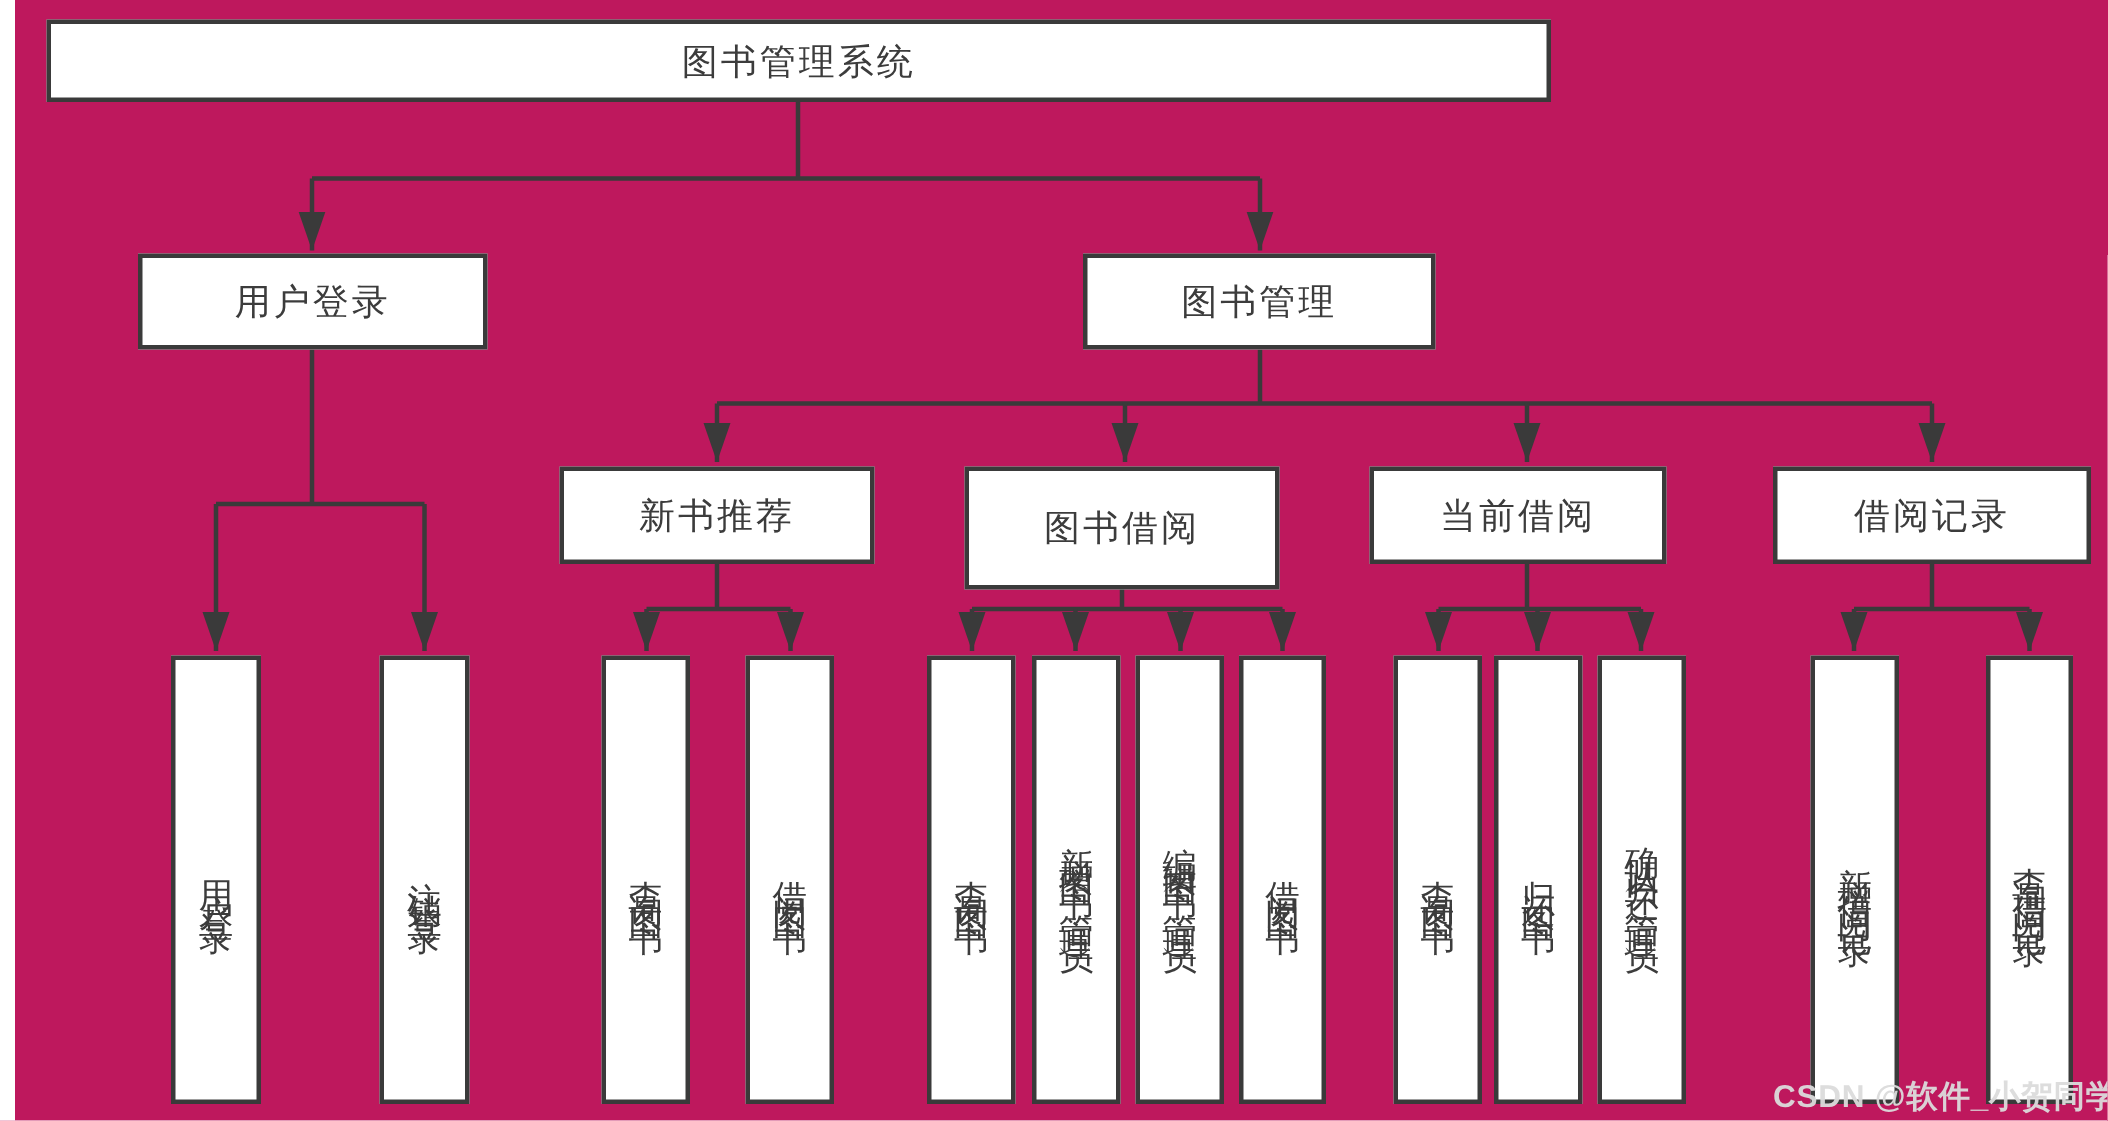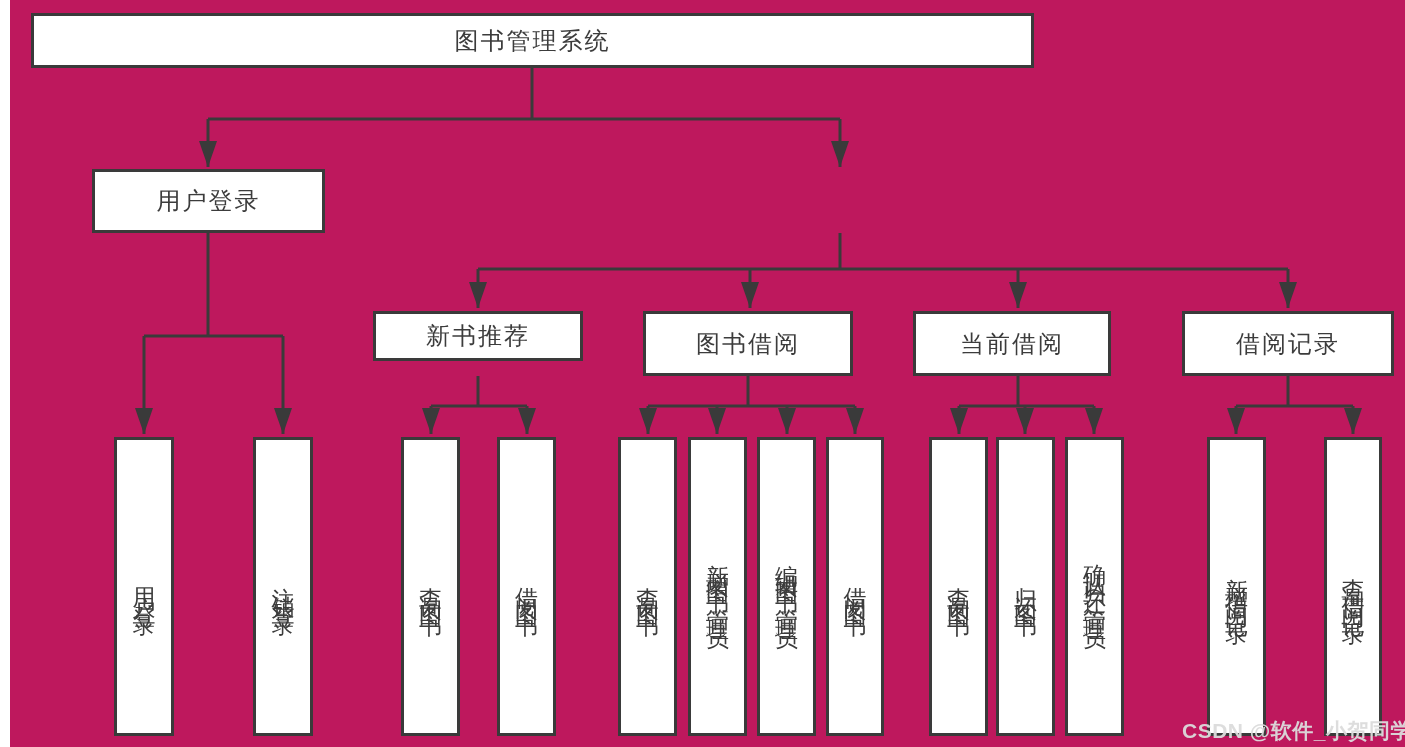--- a/index.html
+++ b/index.html
@@ -102,23 +102,24 @@
 
       <path d="M1278 376 L1278 406 M1226 406 L1343 406"></path>
       <line x1="1226" y1="406" x2="1226" y2="434" marker-end="url(#arrow)"></line>
       <line x1="1343" y1="406" x2="1343" y2="434" marker-end="url(#arrow)"></line>
     </g>
   </svg>
 
   <div class="node" style="left:21px;top:13px;width:1003px;height:55px">图书管理系统</div>
 
   <div class="node" style="left:82px;top:169px;width:233px;height:64px">用户登录</div>
+  <div class="node" style="left:712px;top:169px;width:235px;height:64px">图书管理</div>
 
-  <div class="node" style="left:363px;top:311px;width:210px;height:50px">新书推荐</div>
-  <div class="node" style="left:633px;top:311px;width:210px;height:65px">图书借阅</div>
+  <div class="node" style="left:363px;top:311px;width:210px;height:65px">新书推荐</div>
+  <div class="node" style="left:633px;top:311px;width:210px;height:82px">图书借阅</div>
   <div class="node" style="left:903px;top:311px;width:198px;height:65px">当前借阅</div>
   <div class="node" style="left:1172px;top:311px;width:212px;height:65px">借阅记录</div>
 
   <div class="node leaf" style="left:104px;top:437px;width:60px;height:299px">
     <span class="vtext">用户登录</span>
   </div>
   <div class="node leaf" style="left:243px;top:437px;width:60px;height:299px">
     <span class="vtext">注销登录</span>
   </div>
   <div class="node leaf" style="left:391px;top:437px;width:59px;height:299px">

